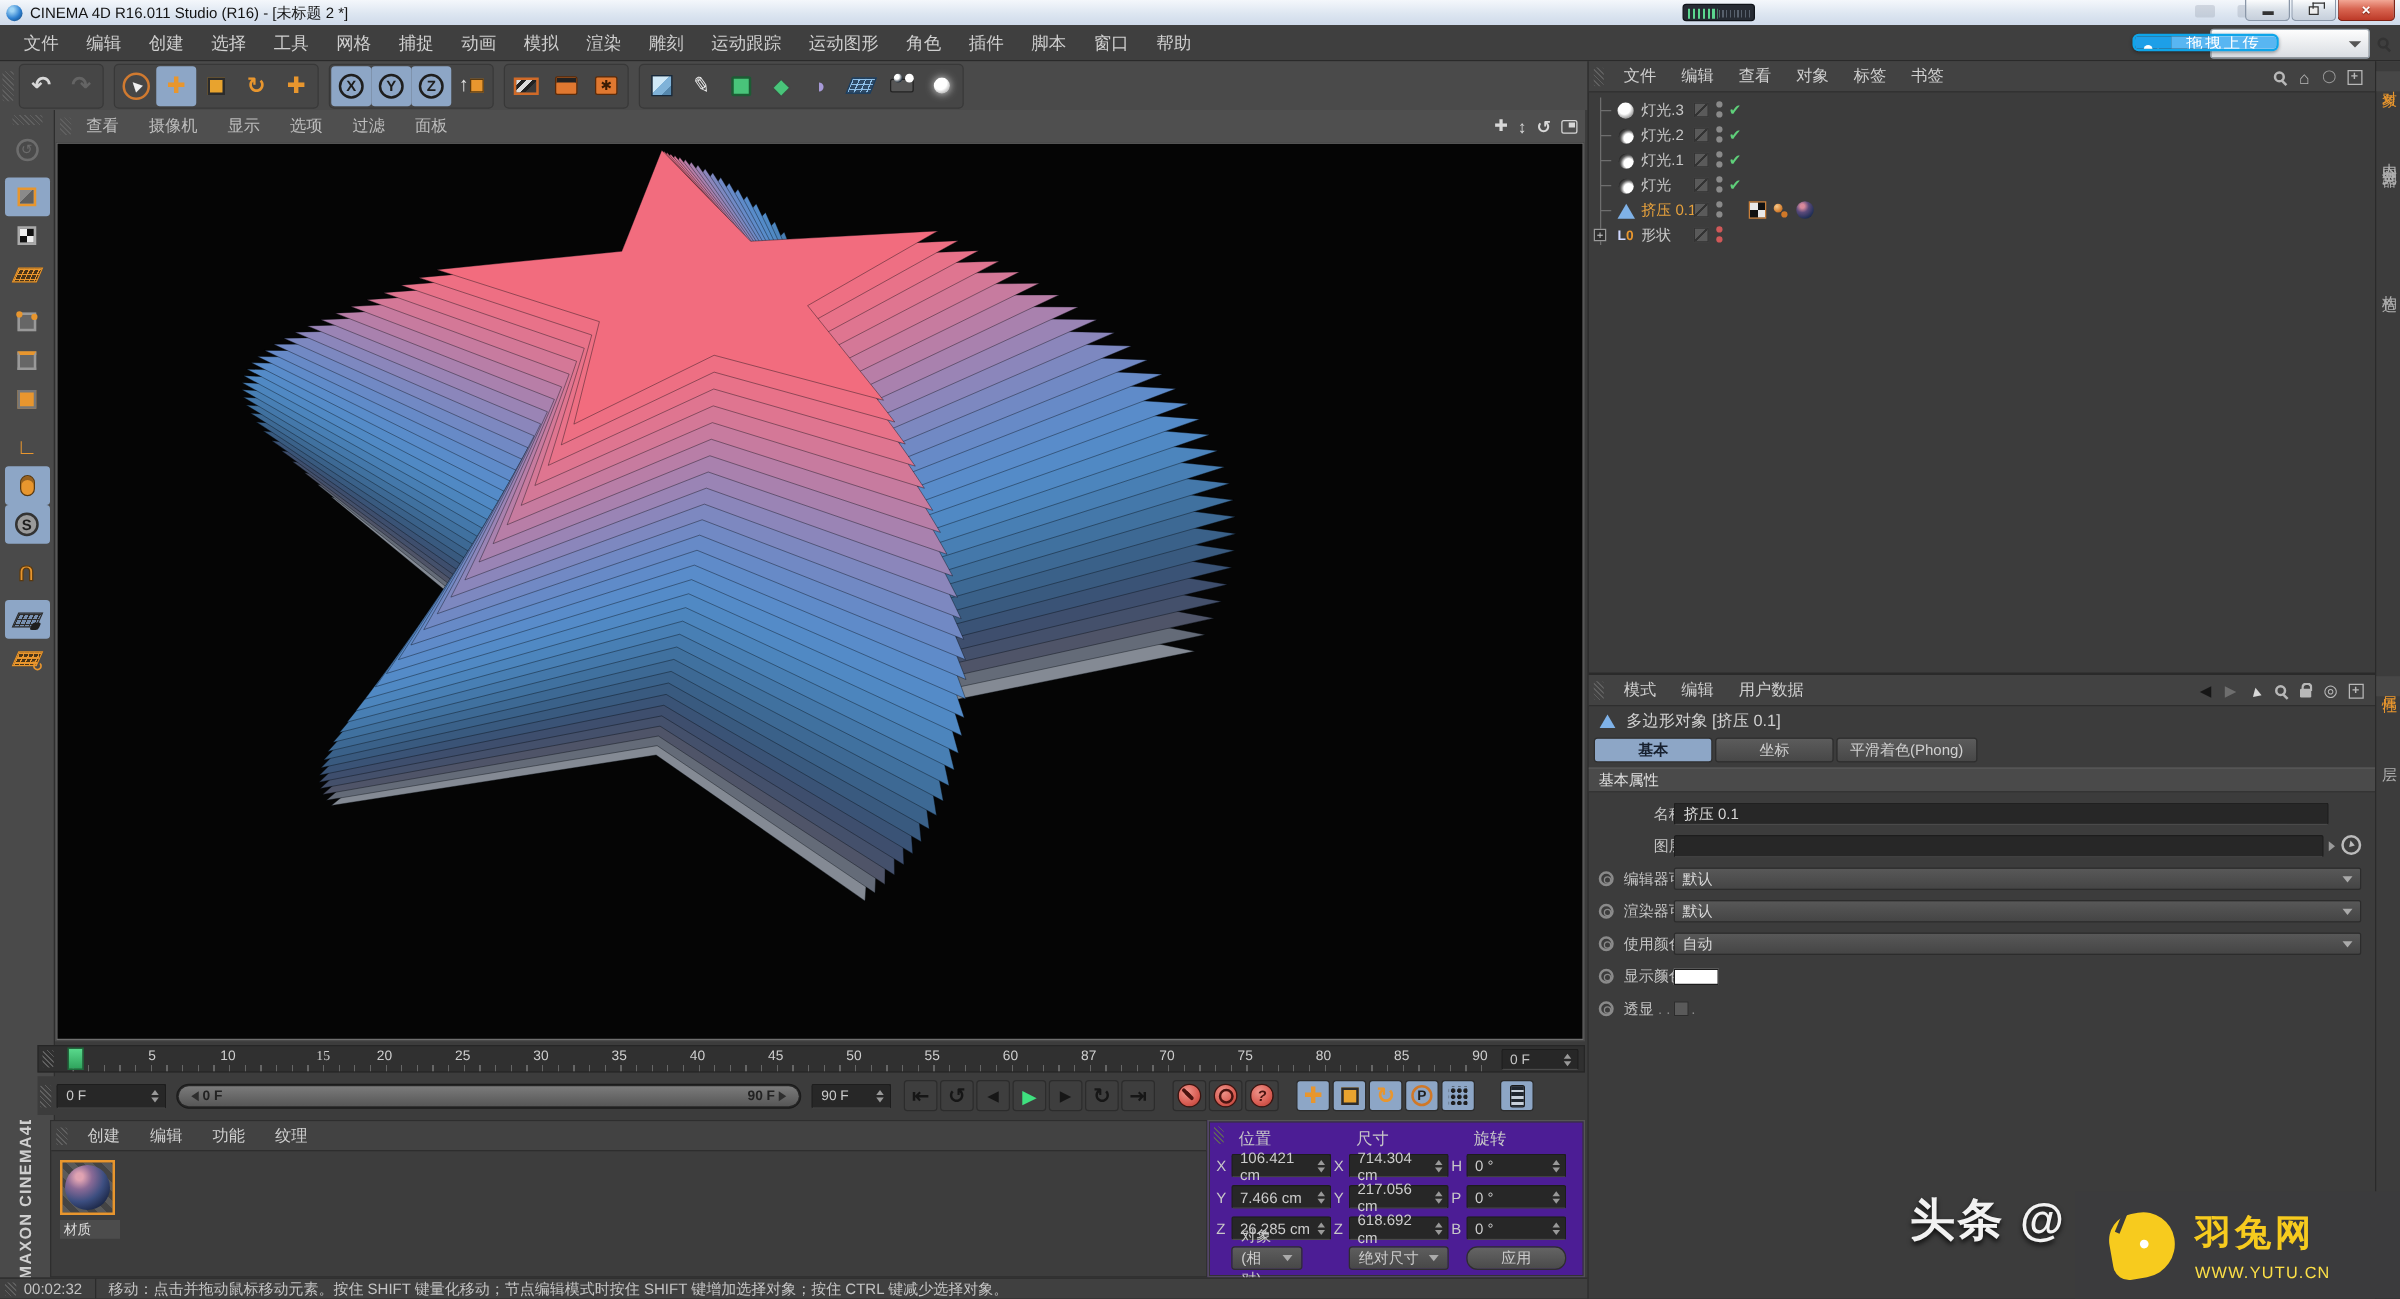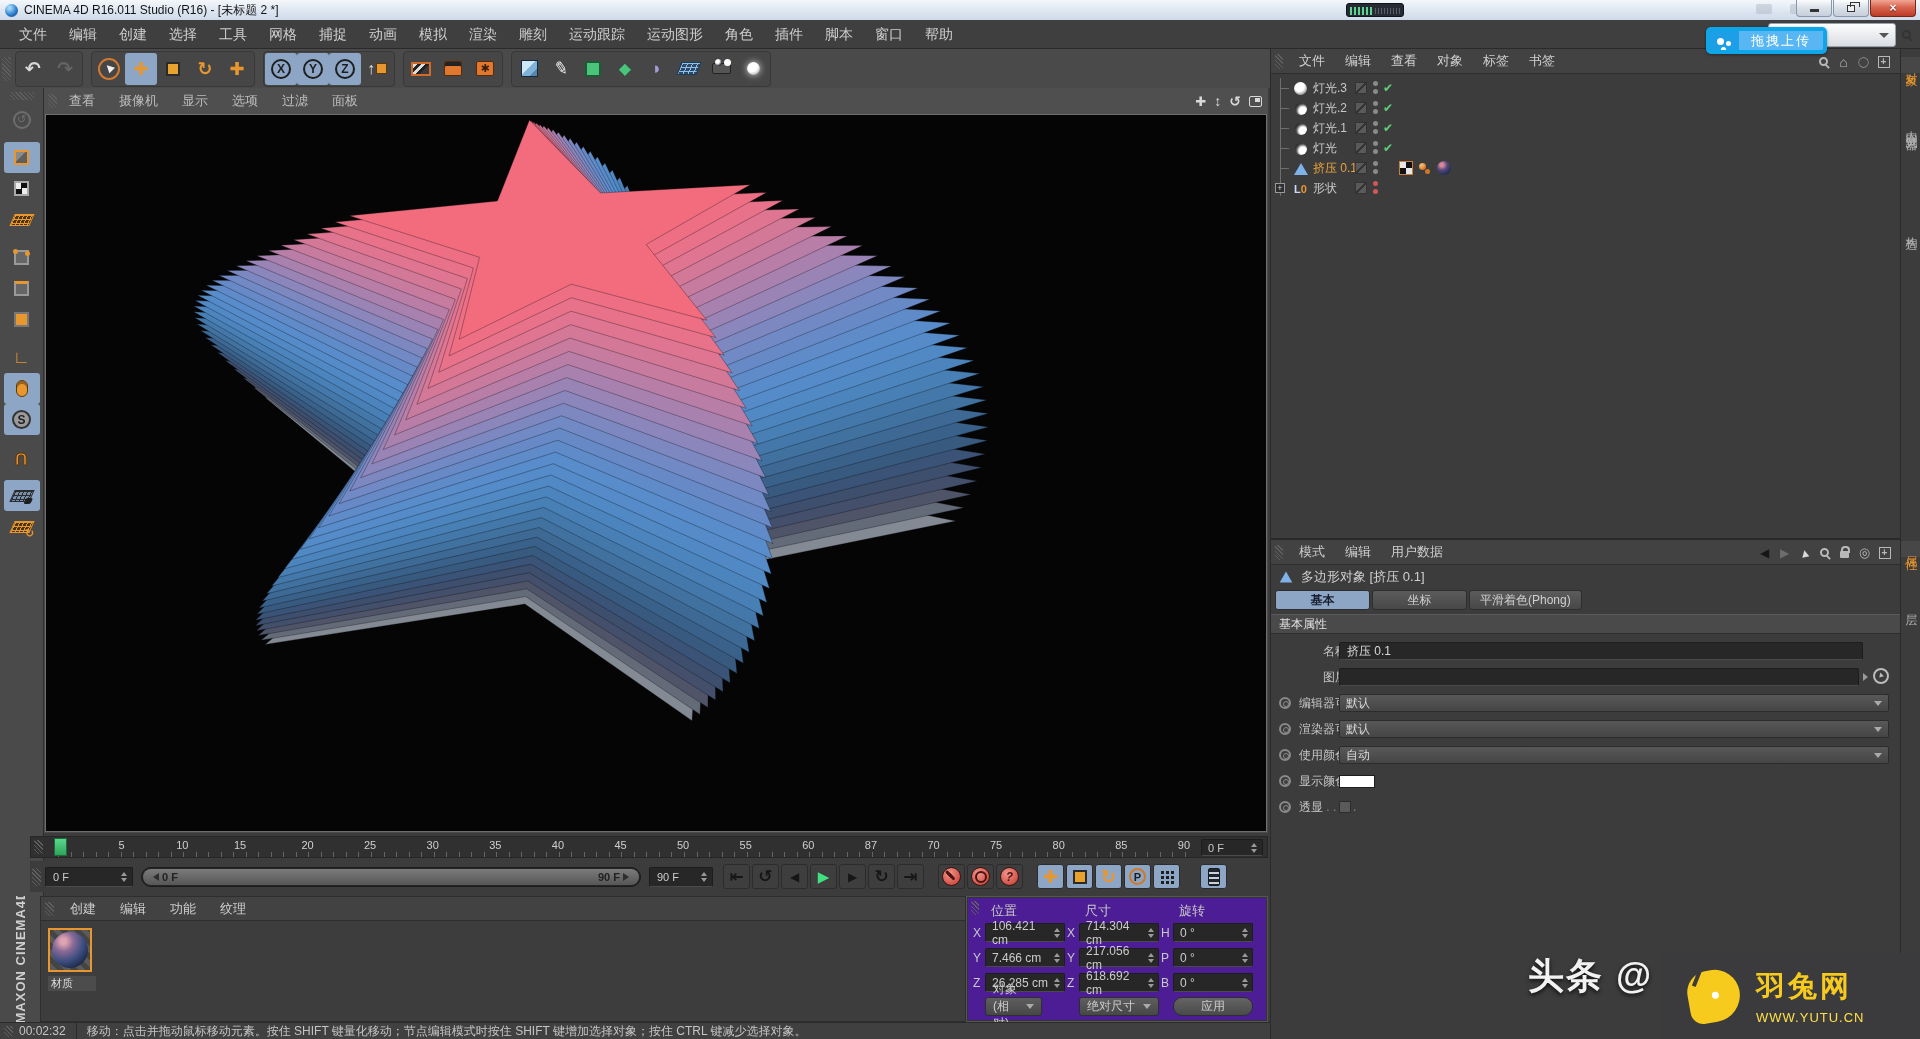--- a/index.html
+++ b/index.html
@@ -132,22 +132,22 @@
 .ic-lock{width:9px;height:7px;background:#b8b8b8;border-radius:1px;position:relative;margin-top:4px}
 .ic-lock::before{content:"";position:absolute;left:1px;top:-5px;width:5px;height:5px;border:2px solid #b8b8b8;border-bottom:none;border-radius:4px 4px 0 0}
 .ic-track::before{content:"◎";font-size:13px;color:#b8b8b8}
 
 .layout-drop{position:absolute;left:1768px;top:23px;width:128px;height:24px;border:1px solid #98a2ac;border-radius:3px;
   background:linear-gradient(#fdfdfd,#d9dde2);display:flex;align-items:center;justify-content:flex-end;padding-right:6px}
 .layout-drop::after{content:"";width:0;height:0;border:5px solid transparent;border-top-color:#555;margin-top:5px}
 .top-search{position:absolute;left:1898px;top:26px}
 .top-search .ic-search{border-color:#333}
 .top-search .ic-search::after{background:#333}
-.upload-btn{position:absolute;left:1706px;top:27px;height:27px;display:flex;border-radius:5px;overflow:hidden;
-  box-shadow:0 1px 3px rgba(0,0,0,.4);border:4px solid #0ea5e9}
+.upload-btn{position:absolute;left:1706px;top:27px;height:14px;display:flex;border-radius:5px;overflow:hidden;
+  box-shadow:0 1px 3px rgba(0,0,0,.4);border:2px solid #0ea5e9}
 .upload-logo{width:29px;background:#1d9fe8;position:relative}
 .upload-logo::before{content:"";position:absolute;left:7px;top:7px;width:7px;height:7px;border-radius:50%;background:#fff;
   box-shadow:8px 2px 0 -1px #fff,3px 8px 0 -1px #fff}
 .upload-label{background:#58b6f2;color:#fff;font-size:13px;display:flex;align-items:center;padding:0 12px;letter-spacing:2px}
 
 .leftbar{position:absolute;left:0;top:88px;width:44px;height:934px;background:#4a4a4a;border-right:1px solid #2e2e2e;
   display:flex;flex-direction:column;align-items:center;padding-top:4px}
 .leftbar .grip{width:24px;height:8px;margin-bottom:4px;background:repeating-linear-gradient(45deg,#5f5f5f 0 1px,transparent 1px 3px)}
 .ltile{width:36px;height:31px;border-radius:3px;display:flex;align-items:center;justify-content:center;flex:none}
 .ltile.sel{background:#8da6c6}
@@ -527,21 +527,21 @@
     </div>
   </div>
 
   <div class="ruler">
     <span class="grip"></span>
     <div class="ruler-ticks" id="ruler-ticks">
       <span class="playhead"></span>
     <span class="tick-label" style="left: 10px;">0</span>
         <span class="tick-label" style="left: 72.6px;">5</span>
         <span class="tick-label" style="left: 130.2px;">10</span>
-        <span class="tick-label" style="left: 188px;">15</span>
+        <span class="tick-label" style="left: 207px; font-family: Liberation Serif, serif;">15</span>
         <span class="tick-label" style="left: 255.4px;">20</span>
         <span class="tick-label" style="left: 318px;">25</span>
         <span class="tick-label" style="left: 380.6px;">30</span>
         <span class="tick-label" style="left: 443.2px;">35</span>
         <span class="tick-label" style="left: 505.8px;">40</span>
         <span class="tick-label" style="left: 568.4px;">45</span>
         <span class="tick-label" style="left: 631px;">50</span>
         <span class="tick-label" style="left: 693.6px;">55</span>
         <span class="tick-label" style="left: 756.2px;">60</span>
         <span class="tick-label" style="left: 818.8px;">87</span>

